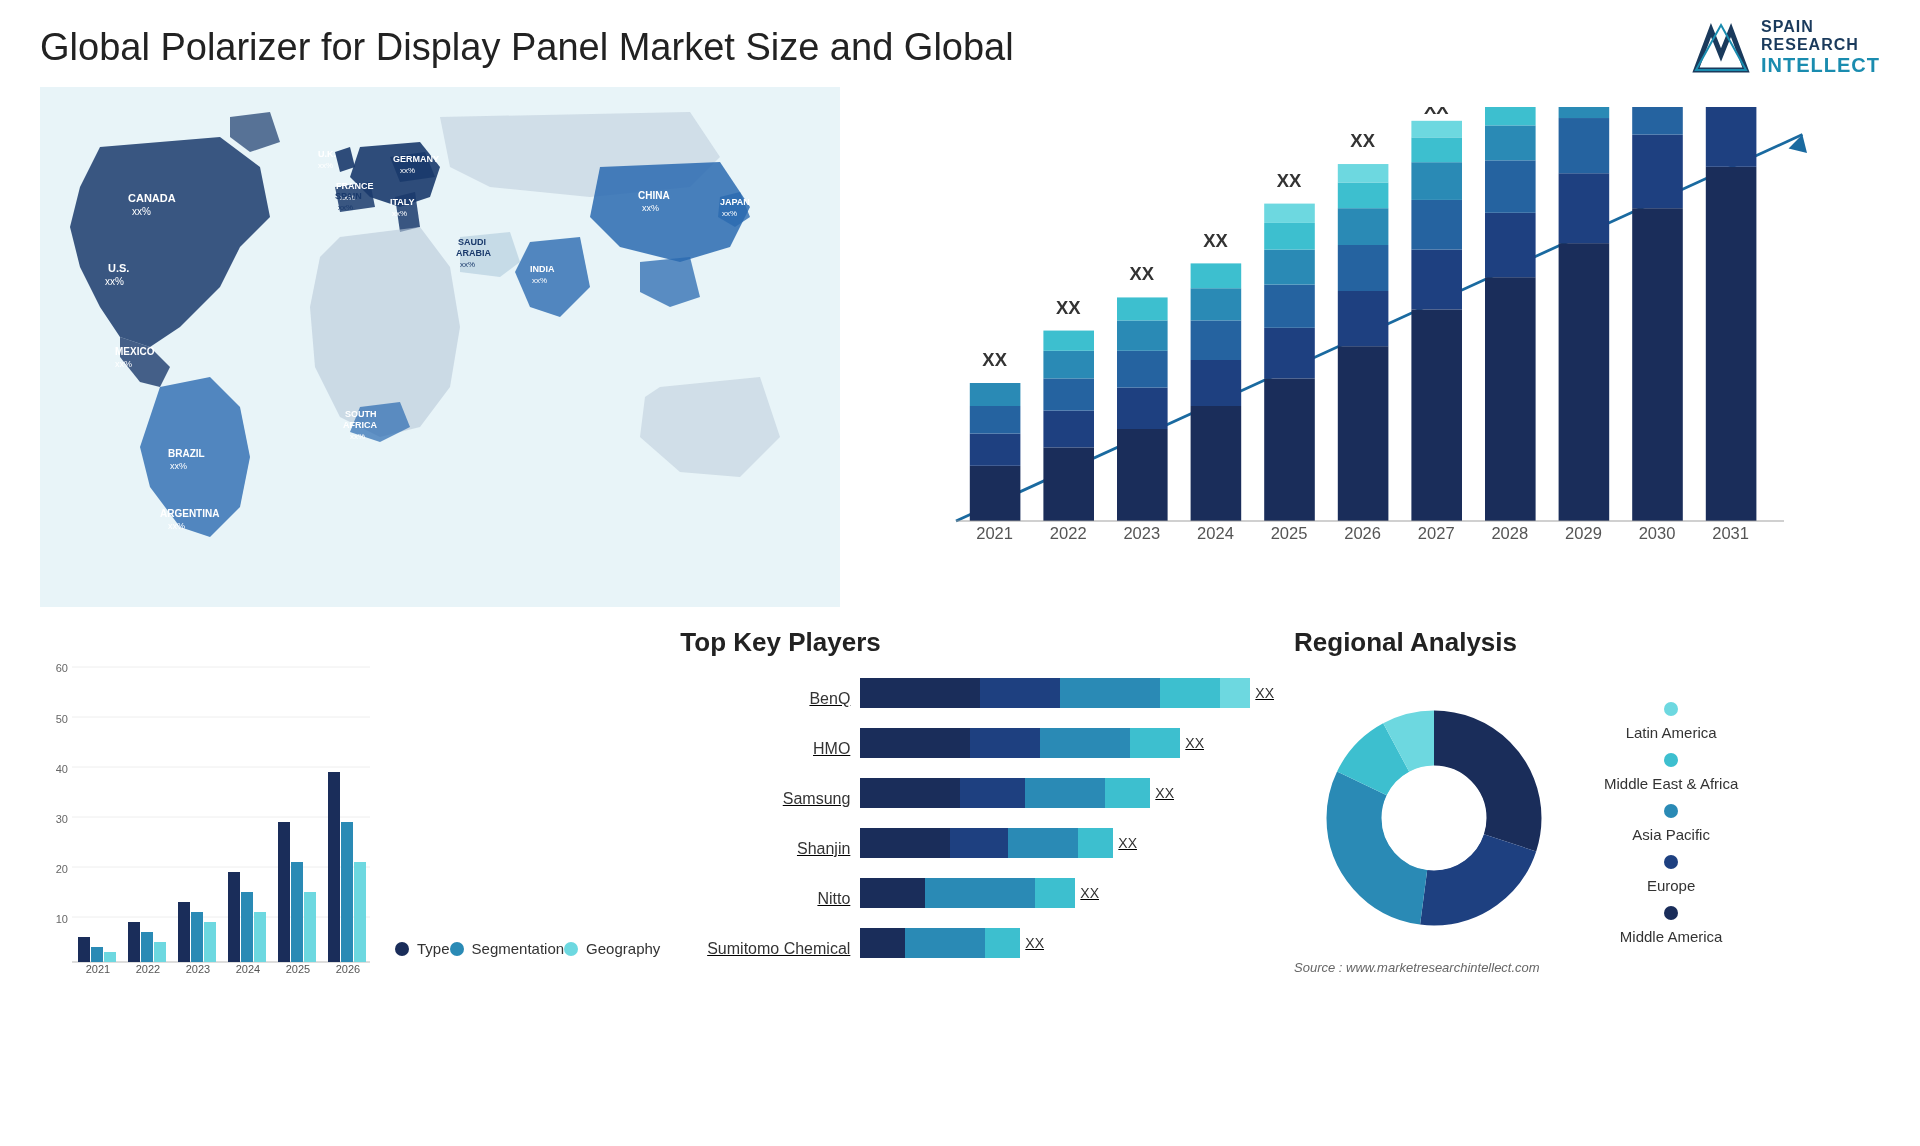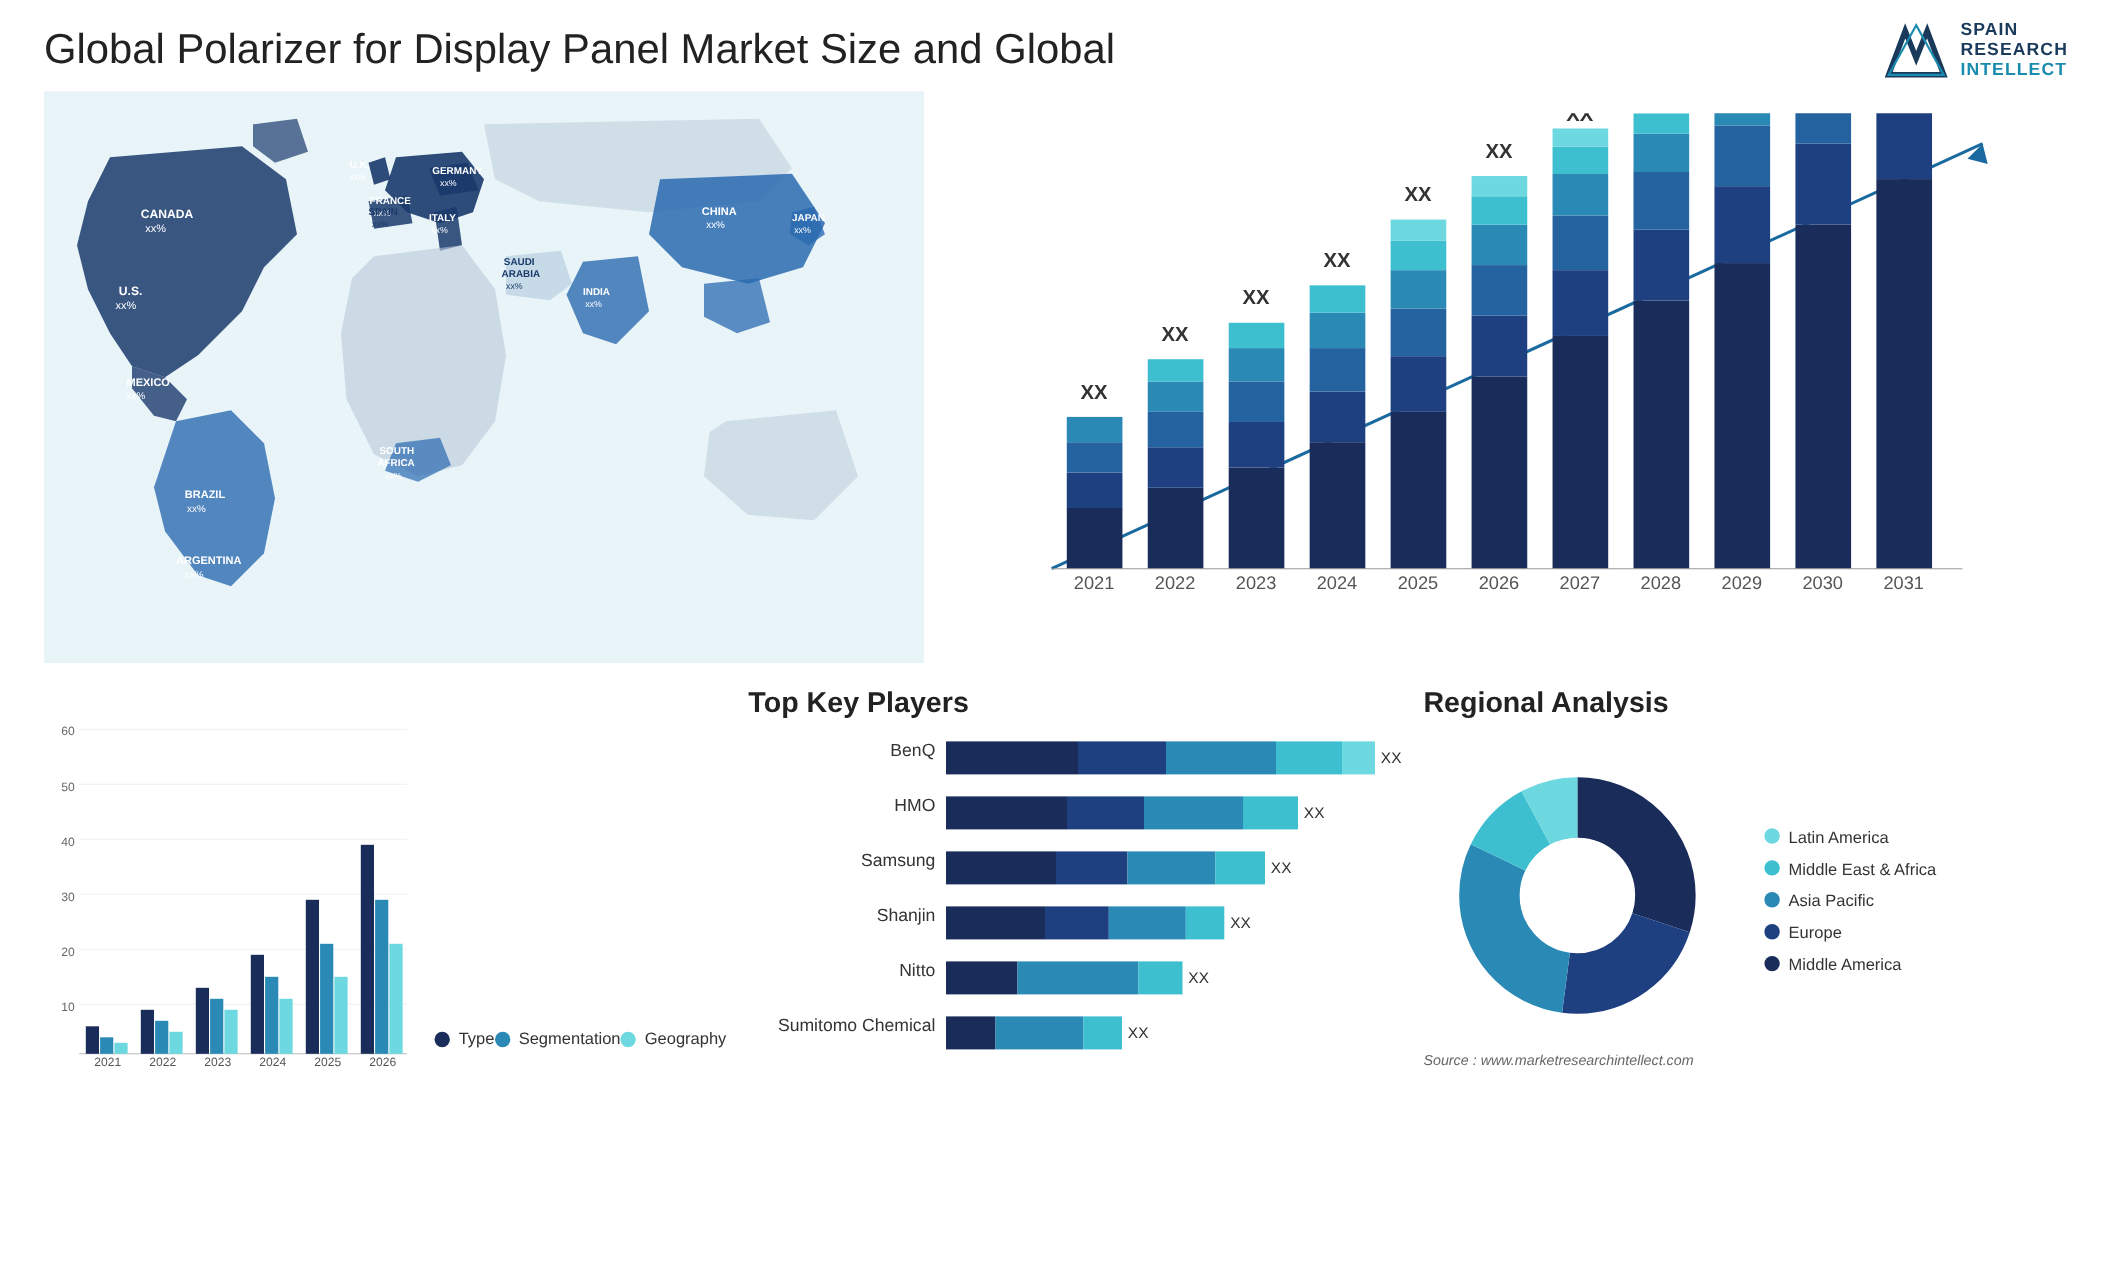--- a/index.html
+++ b/index.html
@@ -80,23 +80,24 @@
       width: 14px;
       height: 14px;
       border-radius: 50%;
       flex-shrink: 0;
     }
     .players-list {
       margin-top: 10px;
     }
     .player-row {
       display: flex;
-      align-items: flex-start;
+      align-items: flex-end;
       margin-bottom: 20px;
       gap: 10px;
+      text-decoration: underline;
     }
     .player-name {
       width: 170px;
       font-size: 16px;
       color: #333;
       text-align: right;
     }
     .player-bar-container {
       flex: 1;
       height: 30px;
@@ -110,24 +111,25 @@
       align-self: center;
     }
     .regional-legend {
       display: flex;
       flex-direction: column;
       gap: 12px;
       margin-top: 10px;
     }
     .regional-legend-item {
       display: flex;
-      align-items: flex-start;
+      align-items: center;
       gap: 8px;
       font-size: 15px;
       color: #333;
+      flex-direction: column;
     }
     .regional-dot {
       width: 14px;
       height: 14px;
       border-radius: 50%;
       flex-shrink: 0;
     }
   </style>
 </head>
 <body>
@@ -137,21 +139,21 @@
   <div class="logo-area">
 
     <svg width="60" height="55" viewBox="0 0 60 55">
       <polygon points="5,50 20,10 30,35 40,10 55,50" fill="none" stroke="#1a3a5c" stroke-width="5"></polygon>
       <line x1="5" y1="50" x2="55" y2="50" stroke="#1a3a5c" stroke-width="2"></line>
       <polygon points="30,5 55,50 5,50" fill="none" stroke="#1a8caf" stroke-width="2"></polygon>
     </svg>
     <div>
       <div style="font-size:16px;font-weight:900;color:#1a3a5c;letter-spacing:1px;">SPAIN</div>
       <div style="font-size:16px;font-weight:900;color:#1a3a5c;letter-spacing:1px;">RESEARCH</div>
-      <div style="font-size:16px;font-weight:900;color:#1a8caf;letter-spacing:1px;">INTELLECT</div>
+      <div style="font-size:20px;font-weight:900;color:#1a8caf;letter-spacing:1px;">INTELLECT</div>
     </div>
   </div>
 </div>
 
 <div class="top-row content-area" style="flex-direction:row;padding:0 40px;">
 
   <div class="map-section">
     <svg viewBox="0 0 800 520" width="800" height="520">
 
       <rect width="800" height="520" fill="#e8f4f8"></rect>

